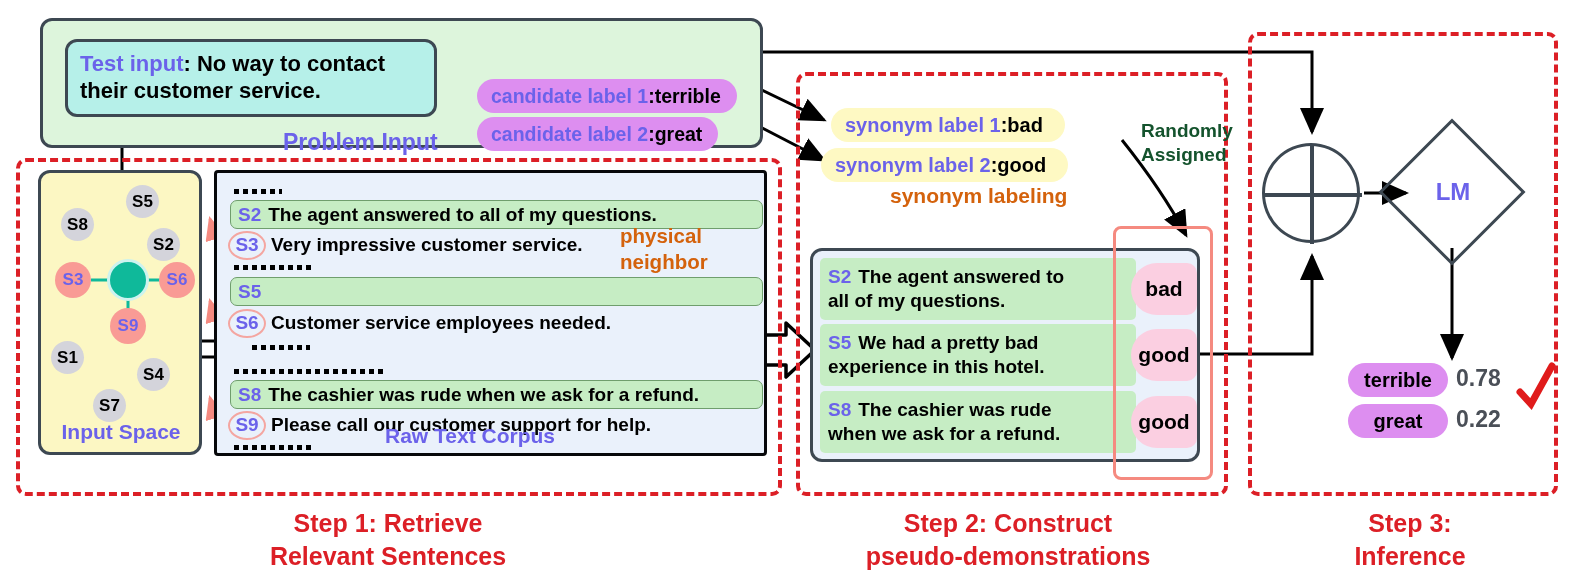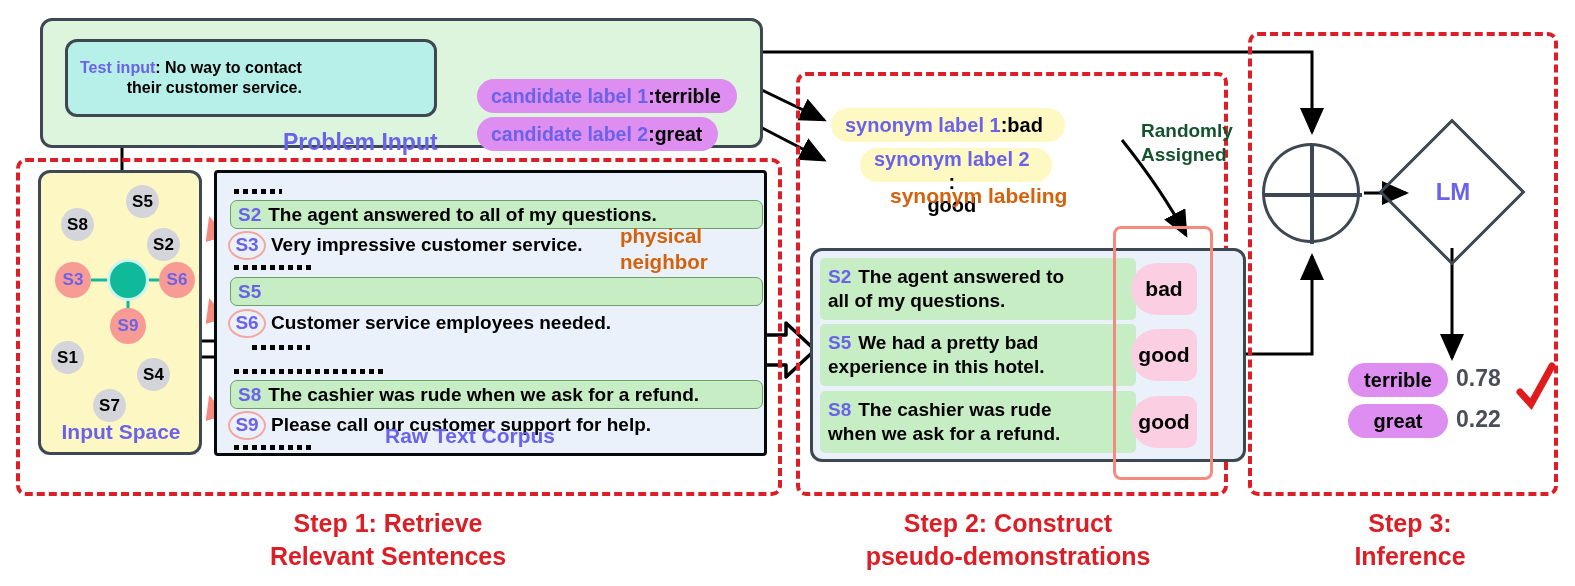--- a/index.html
+++ b/index.html
@@ -23,21 +23,21 @@
   #problem-input{
     left:40px;top:18px;width:723px;height:130px;
     background:#ddf5dc;border:3.5px solid #3d4852;border-radius:12px;
   }
   #test-input-box{
     left:22px;top:18px;width:372px;height:78px;
     background:#b6f0e9;border:3.5px solid #3d4852;border-radius:12px;
     display:flex;align-items:center;padding:0 12px;
   }
   .testinput-text{
-    font-size:16px;font-weight:bold;line-height:1.22;color:#000;text-align:right;
+    font-size:22px;font-weight:bold;line-height:1.22;color:#000;
   }
   .lbl-purple{color:#6b62ea;}
   #problem-input-title{
     left:240px;top:108px;font-size:23px;font-weight:bold;color:#6b62ea;
   }
   .cand-chip{
     height:34px;border-radius:17px;background:#dd8ef0;
     display:flex;align-items:center;padding:0 16px 0 14px;
     font-size:19.5px;font-weight:bold;color:#000;white-space:nowrap;
   }
@@ -98,32 +98,32 @@
     font-size:20.5px;font-weight:bold;color:#d4620c;line-height:1.28;
   }
 
   
   .syn-chip{
     position:absolute;height:34px;border-radius:17px;background:#fef9c3;
     display:flex;align-items:center;padding:0 22px 0 14px;
     font-size:20px;font-weight:bold;color:#000;white-space:nowrap;
   }
   #syn1{left:831px;top:108px;}
-  #syn2{left:860px;top:148px;flex-direction:column;}
+  #syn2{left:821px;top:148px;}
   #syn-labeling{
     left:858px;top:184px;font-size:21px;font-weight:bold;color:#d4620c;margin-left:32px;
   }
   #randomly-assigned{
     left:1141px;top:119px;width:104px;
     font-size:19px;font-weight:bold;color:#14532d;line-height:1.26;
   }
 
   
   #pseudo-demo-box{
-    left:810px;top:248px;width:436px;height:214px;
+    left:810px;top:248px;width:390px;height:214px;
     background:#eaf1fb;border:3.5px solid #3d4852;border-radius:12px;
   }
   .demo-row{
     position:absolute;left:7px;width:300px;height:62px;
     background:#c6edc4;border-radius:5px;
     display:flex;align-items:center;padding:0 8px;
   }
   .demo-text{font-size:19px;font-weight:bold;color:#000;line-height:1.24;}
   .lab-chip{
     position:absolute;left:318px;width:66px;height:52px;

